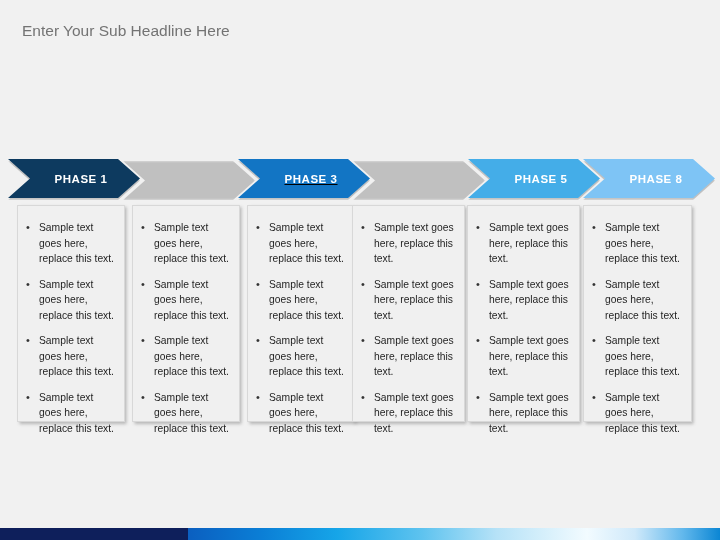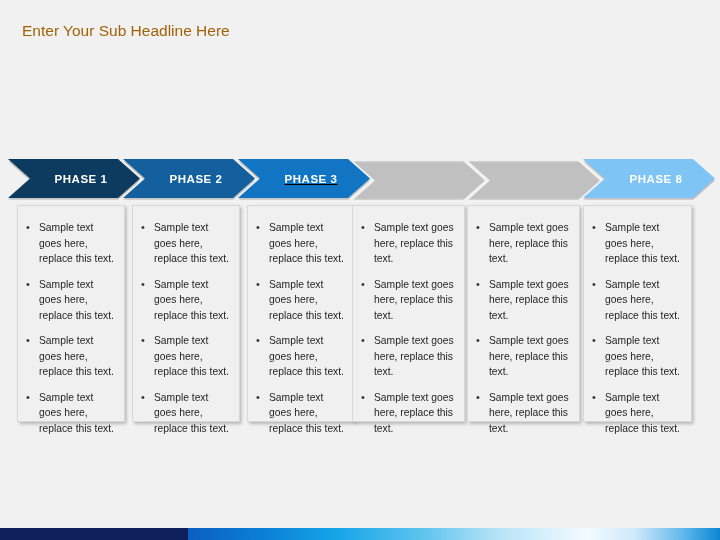--- a/index.html
+++ b/index.html
@@ -26,21 +26,21 @@
     font-size: 22.5px;
     font-weight: bold;
     color: #1a1a1a;
     letter-spacing: 0.3px;
     line-height: 1.15;
     margin: 0;
   }
   #page-subtitle {
     font-size: 15.5px;
     font-weight: normal;
-    color: #a16207;
+    color: #737373;
     margin: 8px 0 0 0;
     line-height: 1.15;
   }
 
   
   #phases {
     position: absolute;
     left: 0;
     top: 159px;
     width: 590px;
@@ -153,29 +153,29 @@
 <div id="header">
   <h2 id="page-subtitle">Enter Your Sub Headline Here</h2>
 </div>
 
 <div id="phases">
     <div class="chevron-shadow" style="left: 8px; width: 132px;"></div>
     <div class="chevron" style="left: 8px; width: 132px; background: rgb(13, 58, 95); z-index: 10;">
       <span class="chevron-label">PHASE 1</span>
     </div>
     <div class="chevron-shadow" style="left: 123px; width: 132px;"></div>
-    <div class="chevron" style="left: 123px; width: 132px; background: rgb(20, 96, 158); z-index: 11;">
-      <span class="chevron-label">PHASE 2</span>
-    </div>
     <div class="chevron-shadow" style="left: 238px; width: 132px;"></div>
     <div class="chevron" style="left: 238px; width: 132px; background: rgb(18, 117, 196); z-index: 12; text-decoration: underline;">
       <span class="chevron-label">PHASE 3</span>
     </div>
     <div class="chevron-shadow" style="left: 353px; width: 132px;"></div>
     <div class="chevron-shadow" style="left: 468px; width: 132px;"></div>
+    <div class="chevron" style="left: 468px; width: 132px; background: rgb(68, 173, 232); z-index: 14;">
+      <span class="chevron-label">PHASE 5</span>
+    </div>
     <div class="chevron-shadow" style="left: 583px; width: 132px;"></div>
     <div class="chevron" style="left: 583px; width: 132px; background: rgb(126, 196, 245); z-index: 15;">
       <span class="chevron-label">PHASE 8</span>
     </div>
   </div>
 
 <div id="cards">
     <div class="card" style="left: 17px; width: 108px;">
       <div class="bullet-row">
         <span class="bullet-dot">•</span>

